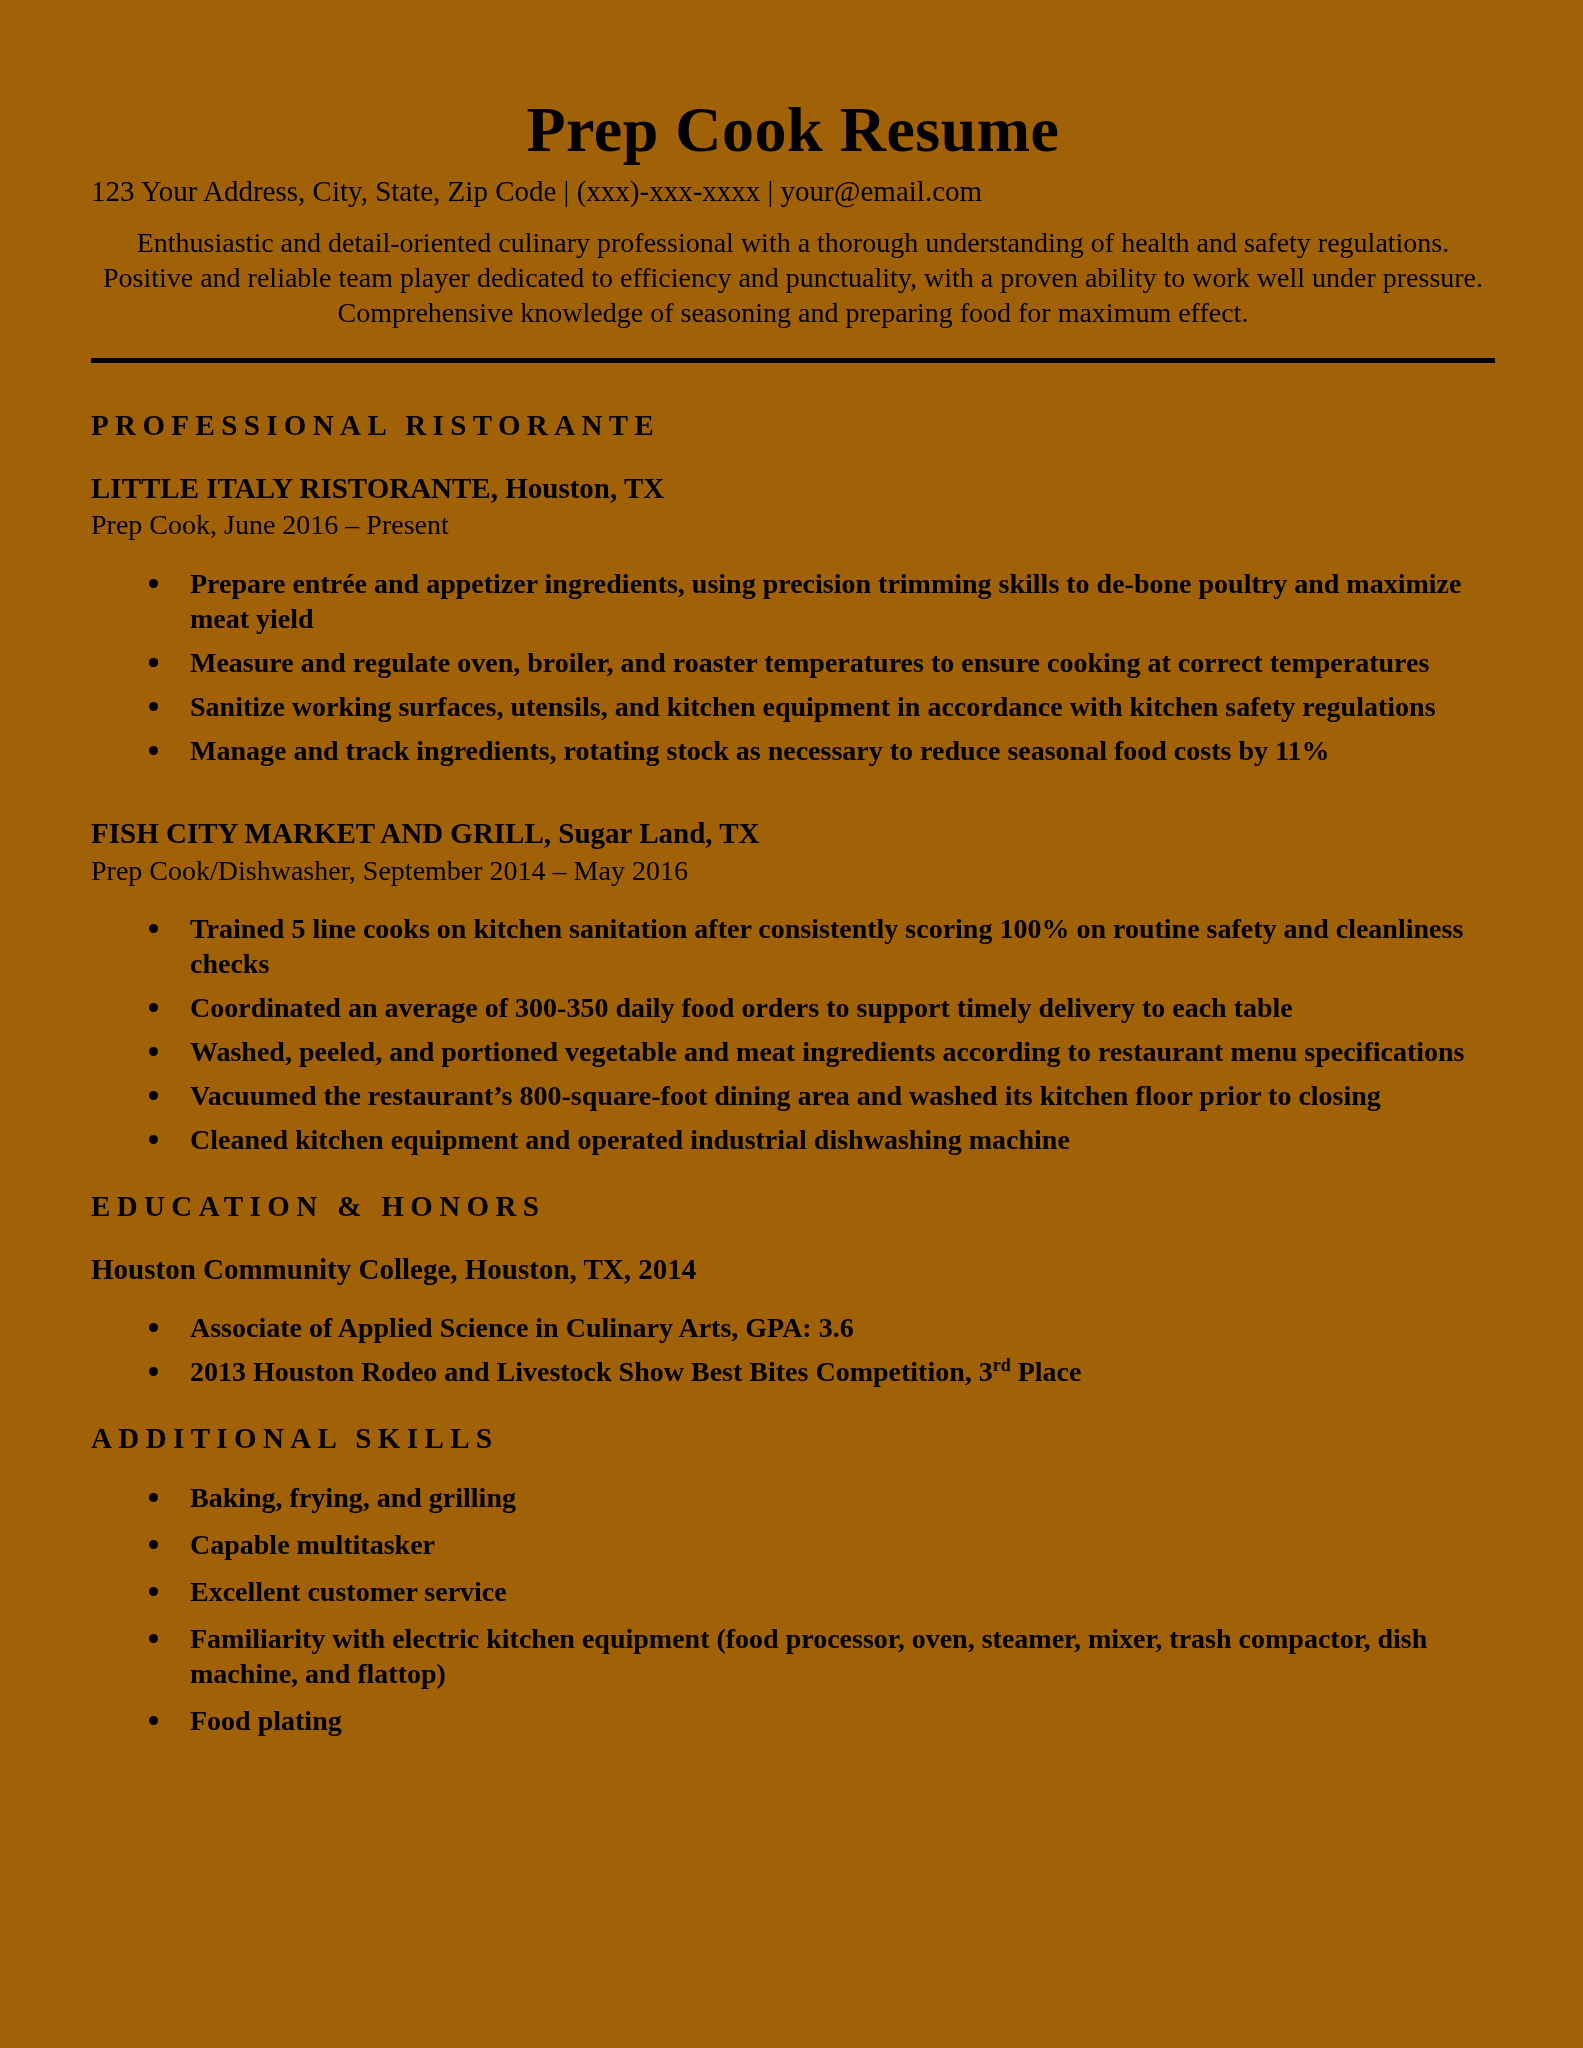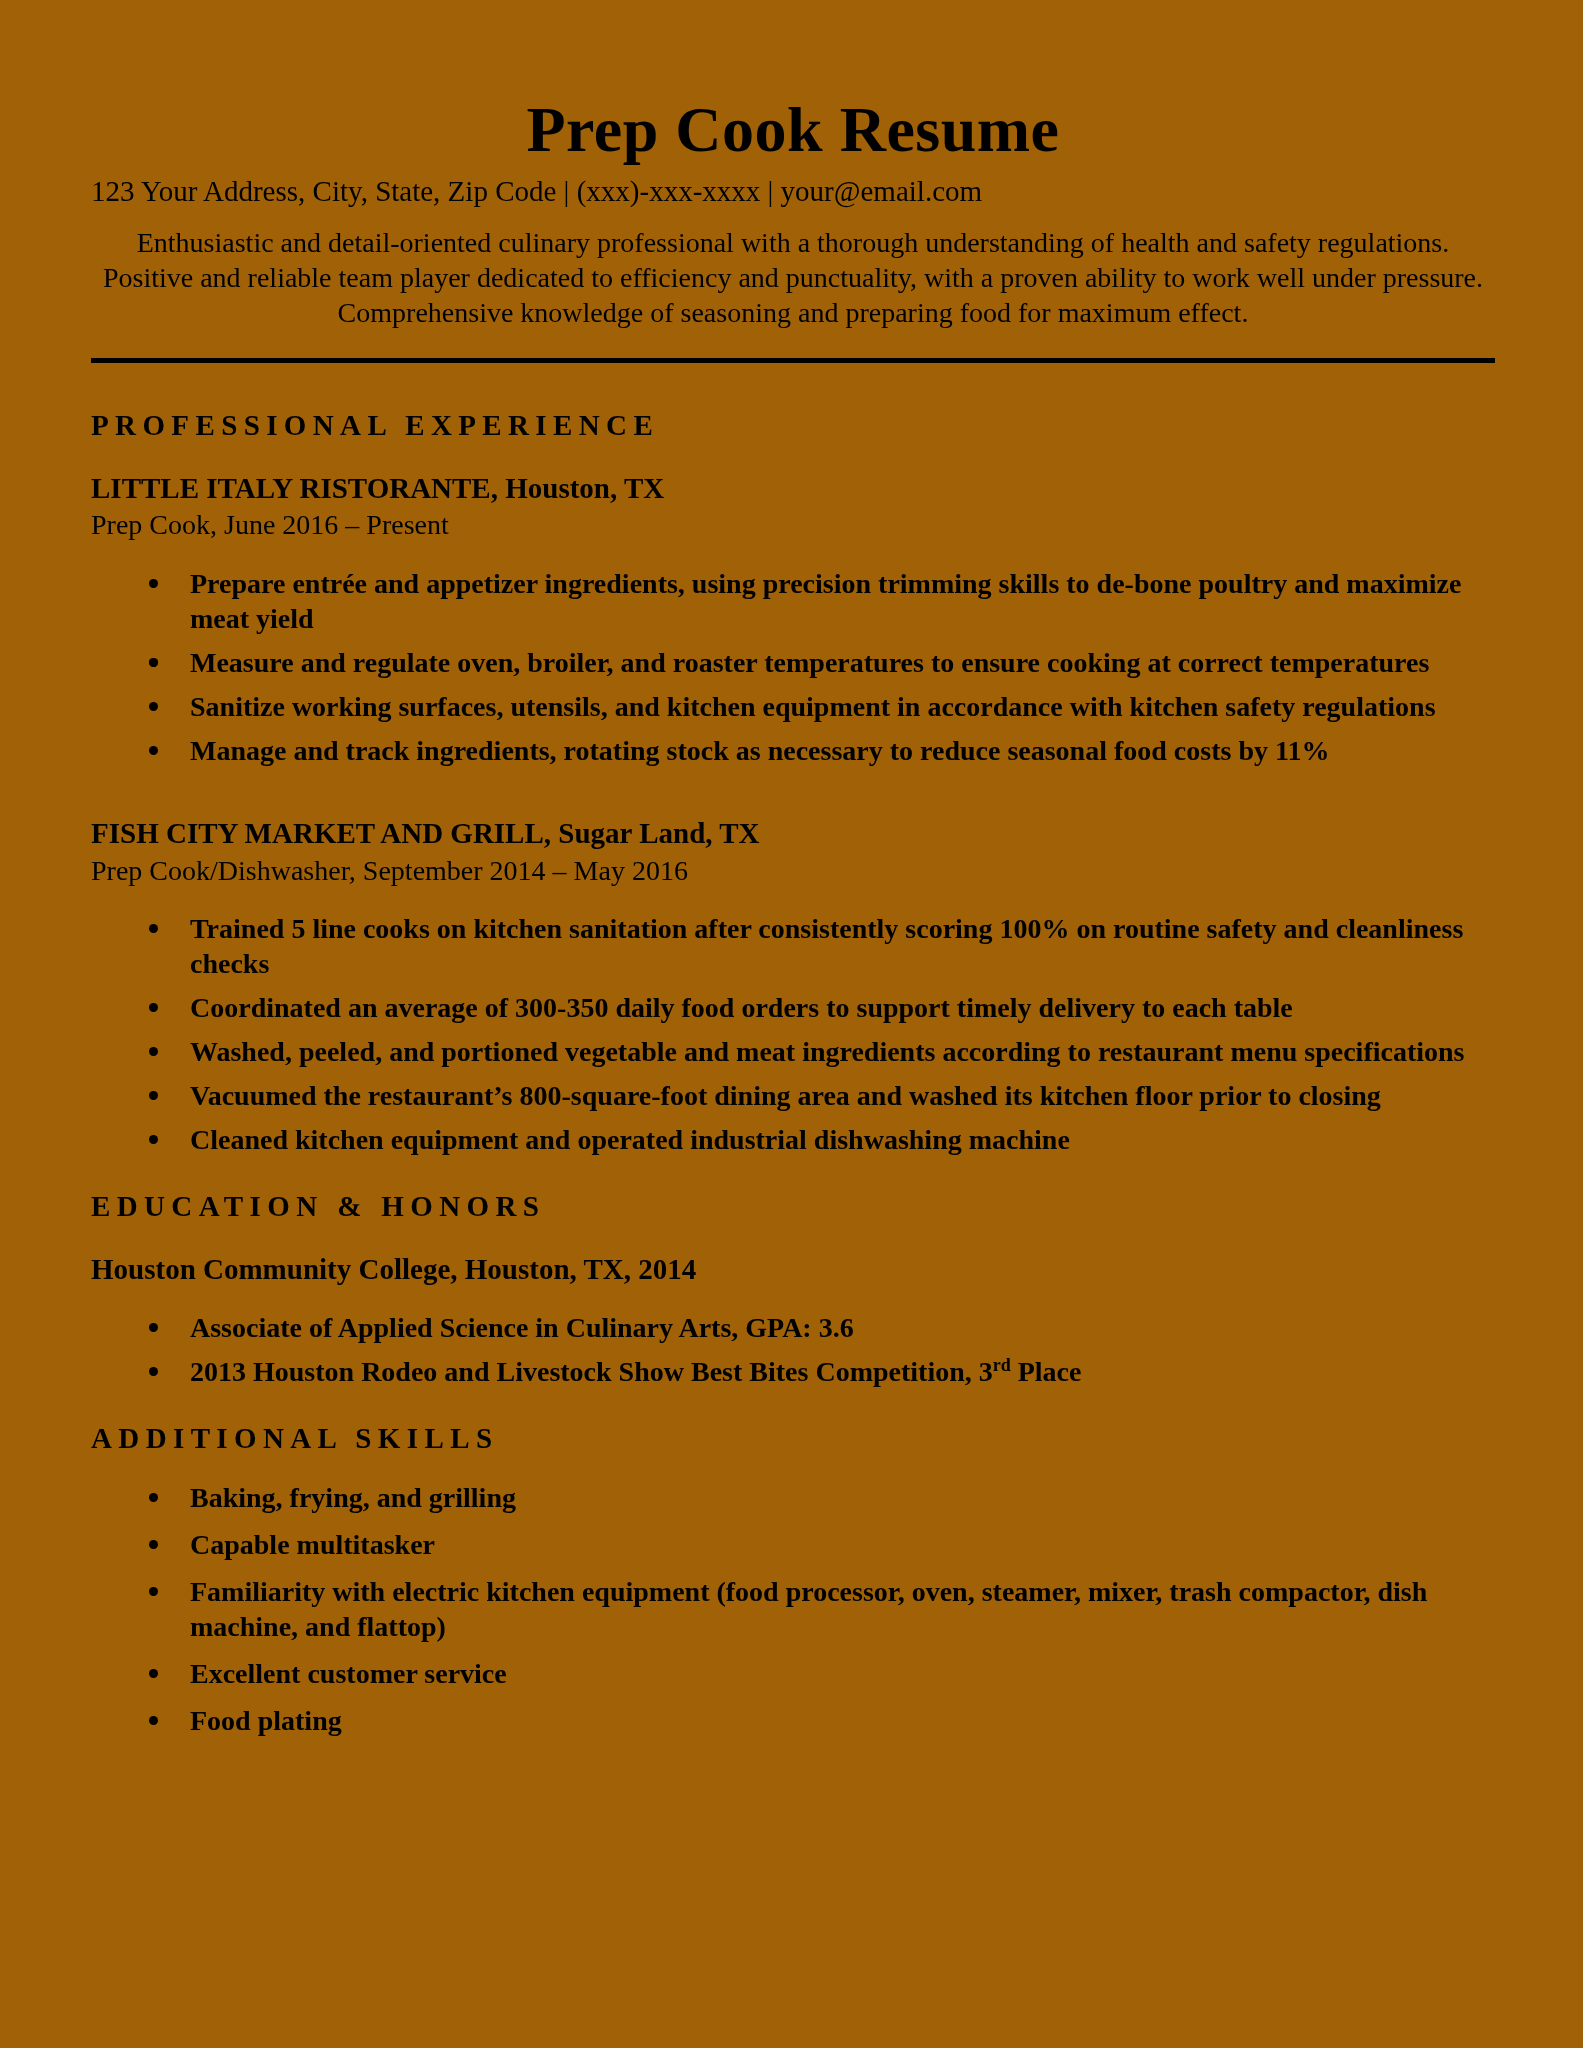--- a/index.html
+++ b/index.html
@@ -100,21 +100,21 @@
 <div class="page">
 
   <h1 class="title">Prep Cook Resume</h1>
 
   <div class="contact">123 Your Address, City, State, Zip Code | (xxx)-xxx-xxxx | your@email.com</div>
 
   <p class="summary">Enthusiastic and detail-oriented culinary professional with a thorough understanding of health and safety regulations. Positive and reliable team player dedicated to efficiency and punctuality, with a proven ability to work well under pressure. Comprehensive knowledge of seasoning and preparing food for maximum effect.</p>
 
   <div class="rule"></div>
 
-  <h2 class="sec-heading">PROFESSIONAL EXPERIENCE</h2>
+  <h2 class="sec-heading">PROFESSIONAL RISTORANTE</h2>
 
   <div class="job">
     <div class="company">LITTLE ITALY RISTORANTE, Houston, TX</div>
     <div class="role">Prep Cook, June 2016 – Present</div>
     <ul class="bullets">
       <li><span class="dot"></span><span>Prepare entrée and appetizer ingredients, using precision trimming skills to de-bone poultry and maximize meat yield</span></li>
       <li><span class="dot"></span></li>
       <li><span class="dot"></span><span>Measure and regulate oven, broiler, and roaster temperatures to ensure cooking at correct temperatures</span></li>
       <li><span class="dot"></span><span>Sanitize working surfaces, utensils, and kitchen equipment in accordance with kitchen safety regulations</span></li>
       <li><span class="dot"></span><span>Manage and track ingredients, rotating stock as necessary to reduce seasonal food costs by 11%</span></li>
@@ -141,18 +141,18 @@
       <li><span class="dot"></span><span>Associate of Applied Science in Culinary Arts, GPA: 3.6</span></li>
       <li><span class="dot"></span><span>2013 Houston Rodeo and Livestock Show Best Bites Competition, 3</span><sup>rd</sup><span> Place</span></li>
     </ul>
   </div>
 
   <h2 class="sec-heading later">ADDITIONAL SKILLS</h2>
 
   <ul class="bullets wide">
     <li><span class="dot"></span><span>Baking, frying, and grilling</span></li>
     <li><span class="dot"></span><span>Capable multitasker</span></li>
+    <li><span class="dot"></span><span>Excellent customer service</span></li>
     <li><span class="dot"></span><span>Familiarity with electric kitchen equipment (food processor, oven, steamer, mixer, trash compactor, dish machine, and flattop)</span></li>
-    <li><span class="dot"></span><span>Excellent customer service</span></li>
     <li><span class="dot"></span><span>Food plating</span></li>
   </ul>
 
 </div>
 
 </body></html>

